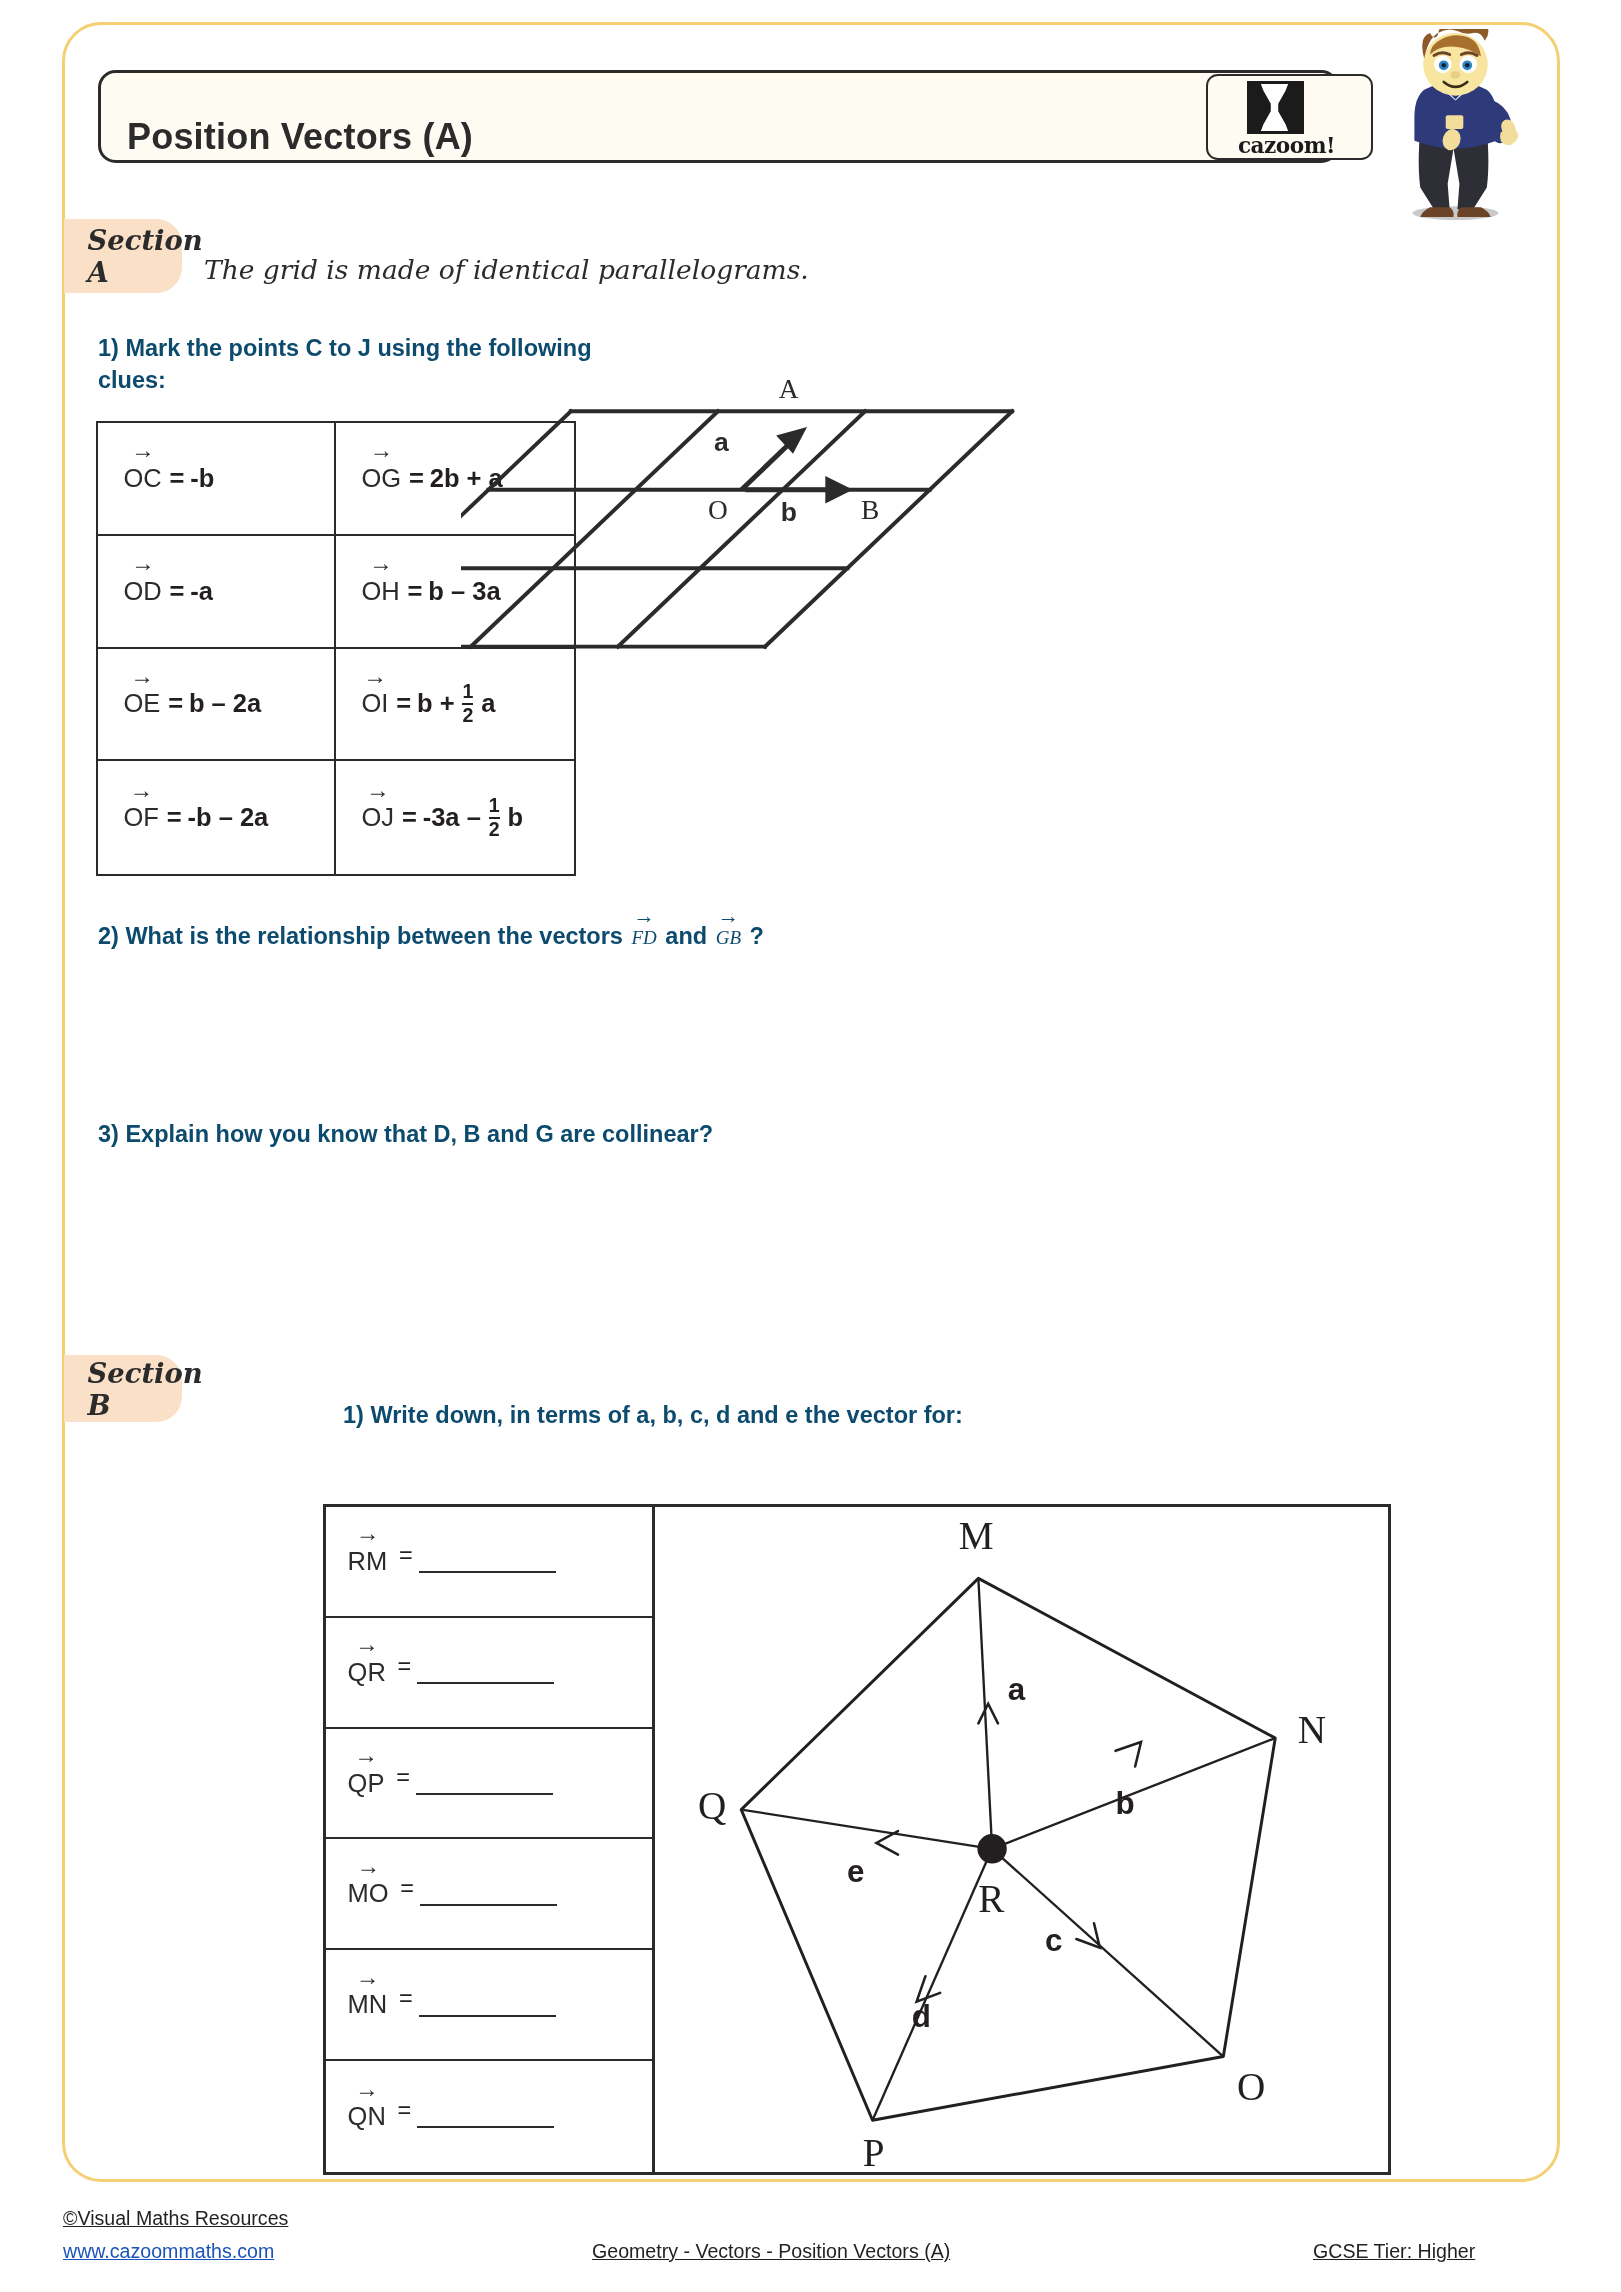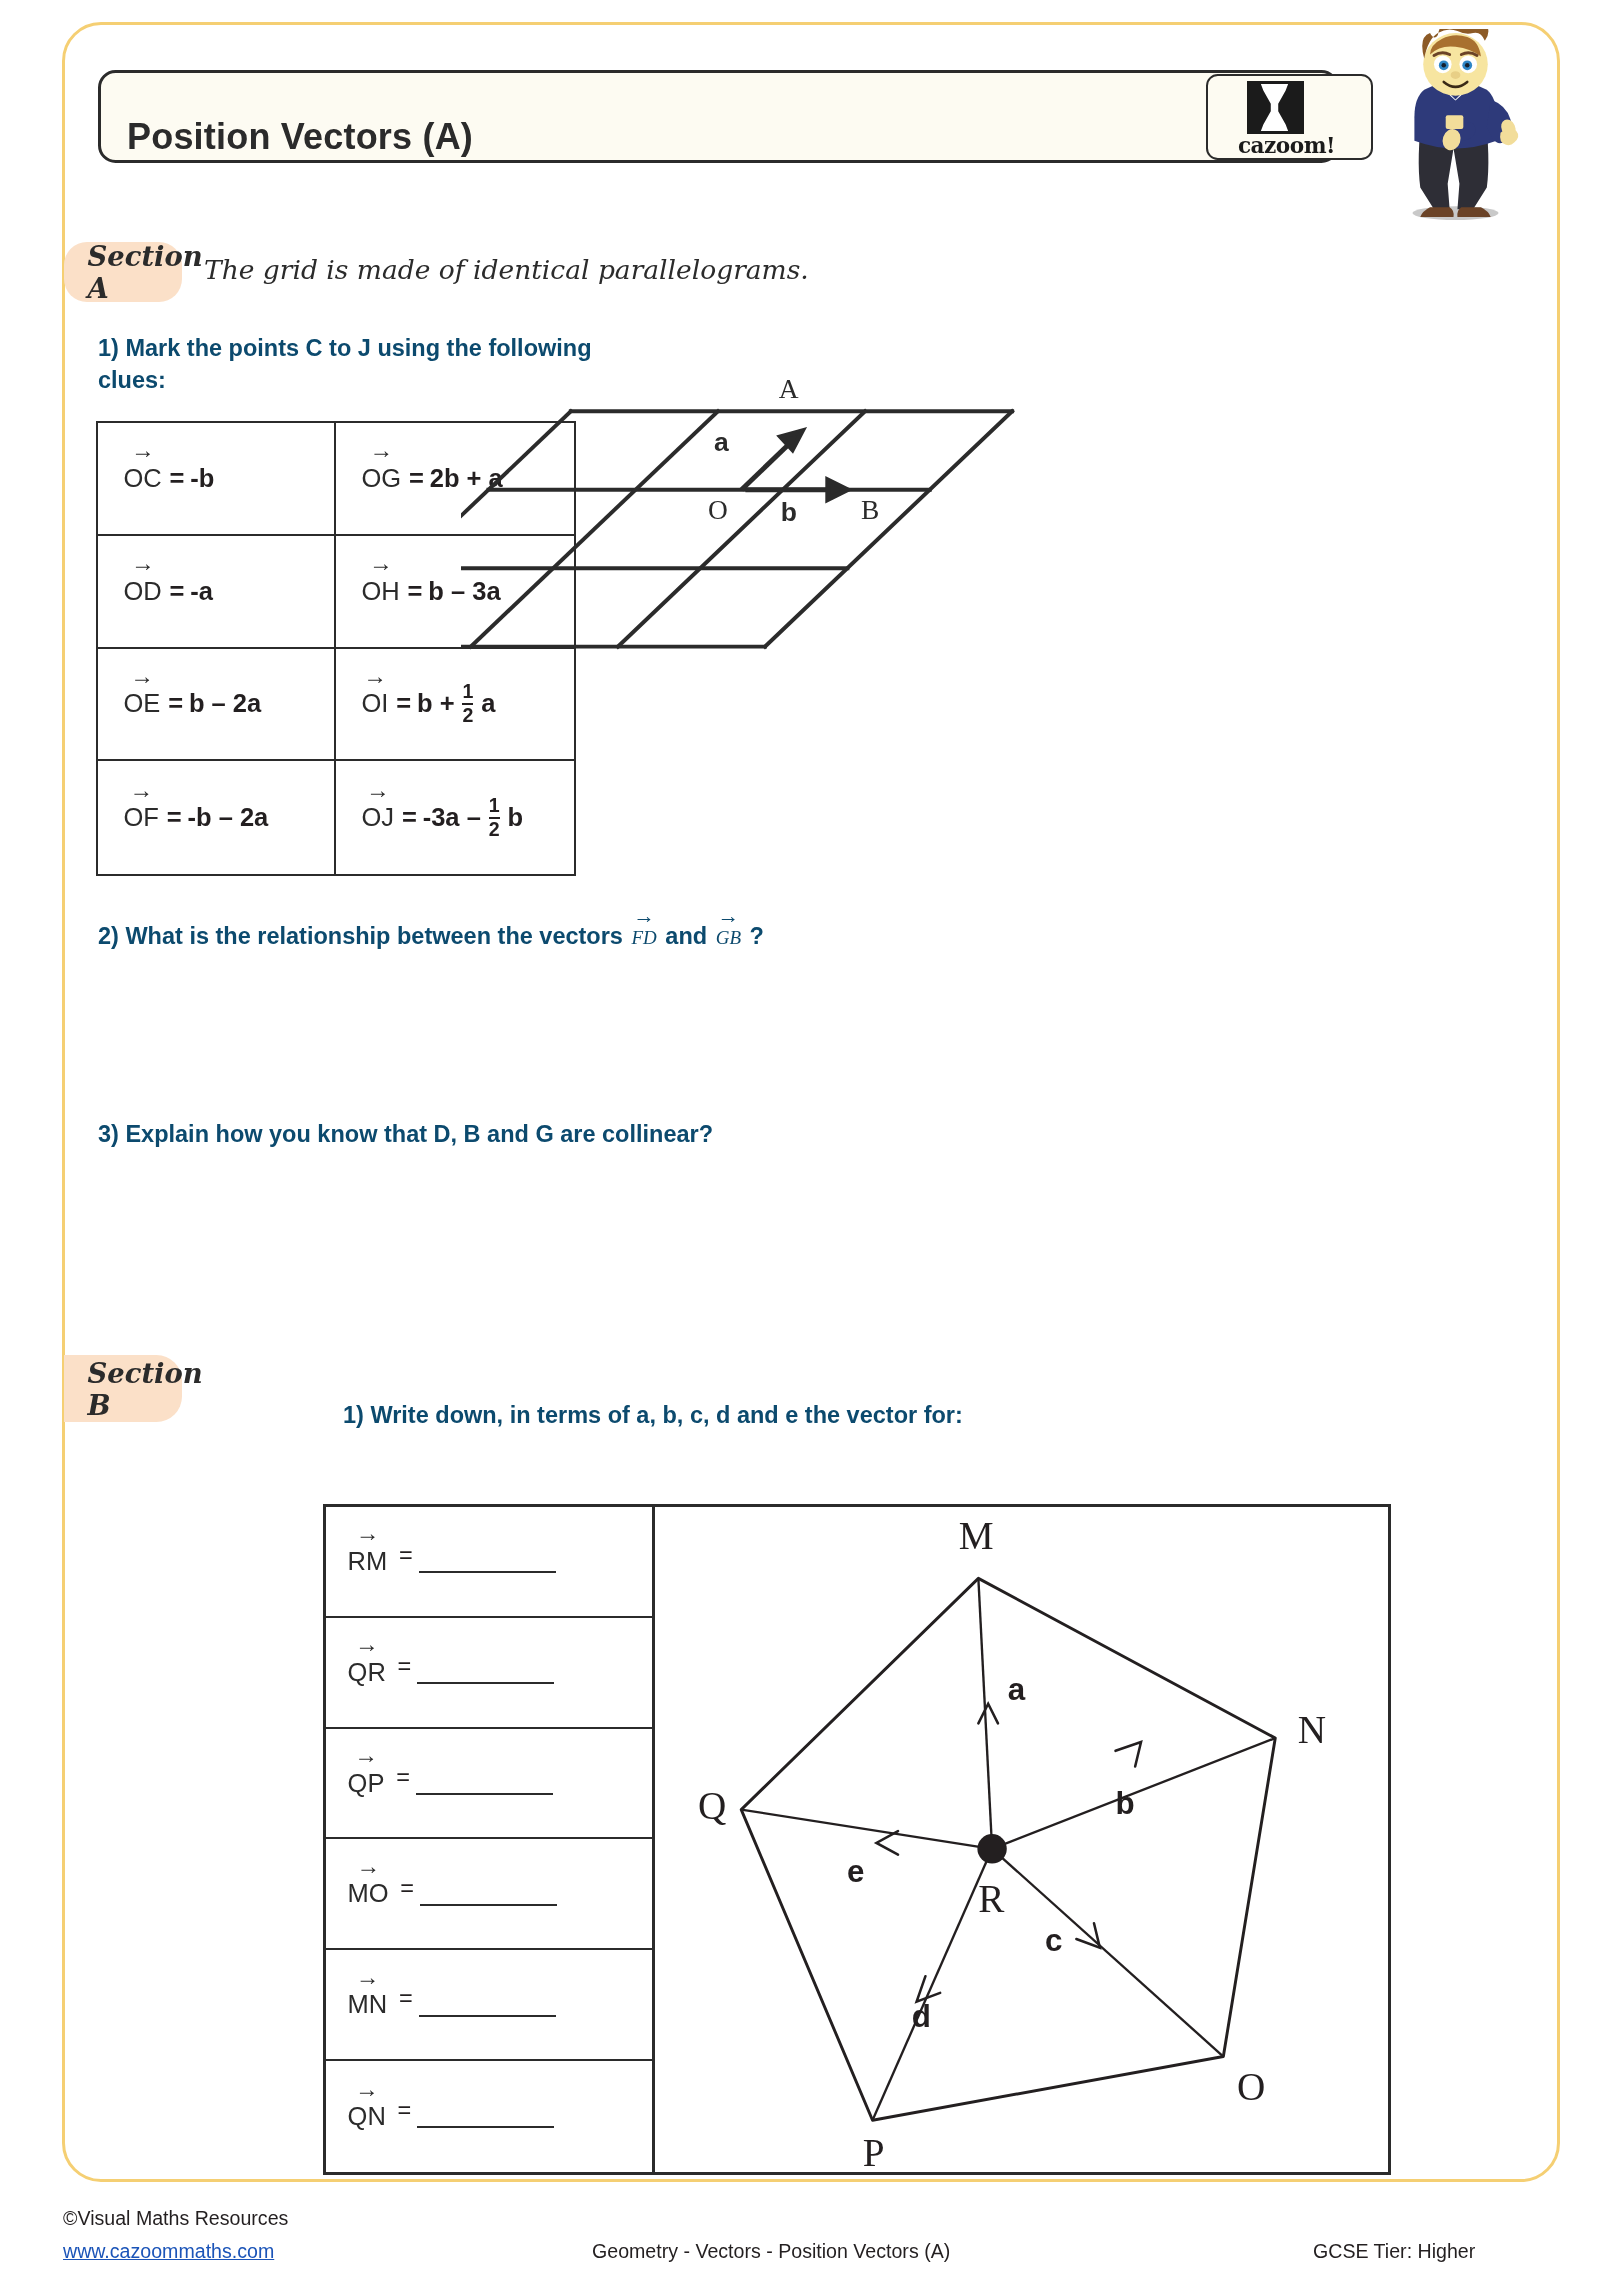--- a/index.html
+++ b/index.html
@@ -82,21 +82,21 @@
     border-top-right-radius:25.5px;
     border-bottom-right-radius:25.5px;
     display:flex; align-items:center;
   }
   .sec-badge span{
     font-family:"DejaVu Serif", serif;
     font-weight:bold; font-style:italic;
     font-size:27.4px; color:#2b2b2b;
     padding-left:23.5px;
   }
-  #sec-a-badge{ left:64px; top:242px; width:118px; height:60px;border-radius:23px; }
+  #sec-a-badge{ left:64px; top:219px; width:118px; height:74px; }
   #sec-b-badge{ left:64px; top:1355px; width:118px; height:67px; }
 
   .sec-a-caption{
     position:absolute; left:204px; top:254px;
     font-family:"DejaVu Serif", serif;
     font-style:italic; font-size:26.5px;
     color:#2b2b2b;
   }
 
   .q-text{ position:absolute; font-size:23.5px; font-weight:bold; line-height:1.35; color:#0c4a6e; }
@@ -150,21 +150,21 @@
     height:16.6666%; box-sizing:border-box;
     border-bottom:2.9px solid #2b2b2b;
     display:flex; align-items:center; padding-left:21.6px;
   }
   .rowB:last-child{ border-bottom:none;}
   .eqs{ font-size:23.5px; font-weight:normal; color:#231f20; margin:0 5.9px 11.8px 3.9px;}
   .blank{ display:inline-block; width:137px; border-bottom:2.9px solid #2b2b2b; height:21.6px;}
   .pentagon{ position:absolute; left:329px; top:0; width:731px; height:100%;}
 
   
-  .foot{ position:absolute; font-size:19.6px; color:#231f20;}
+  .foot{ position:absolute; font-size:19.6px; color:#231f20;text-decoration:underline;}
   #foot-copy{ left:63px; top:2207px;}
   #foot-url{ left:63px; top:2240px; color:#1b54b8; text-decoration:underline;}
   #foot-mid{ left:592px; top:2240px;}
   #foot-right{ left:1313px; top:2240px;}
 </style>
 </head>
 <body>
 
 <div class="page-frame"></div>
 

